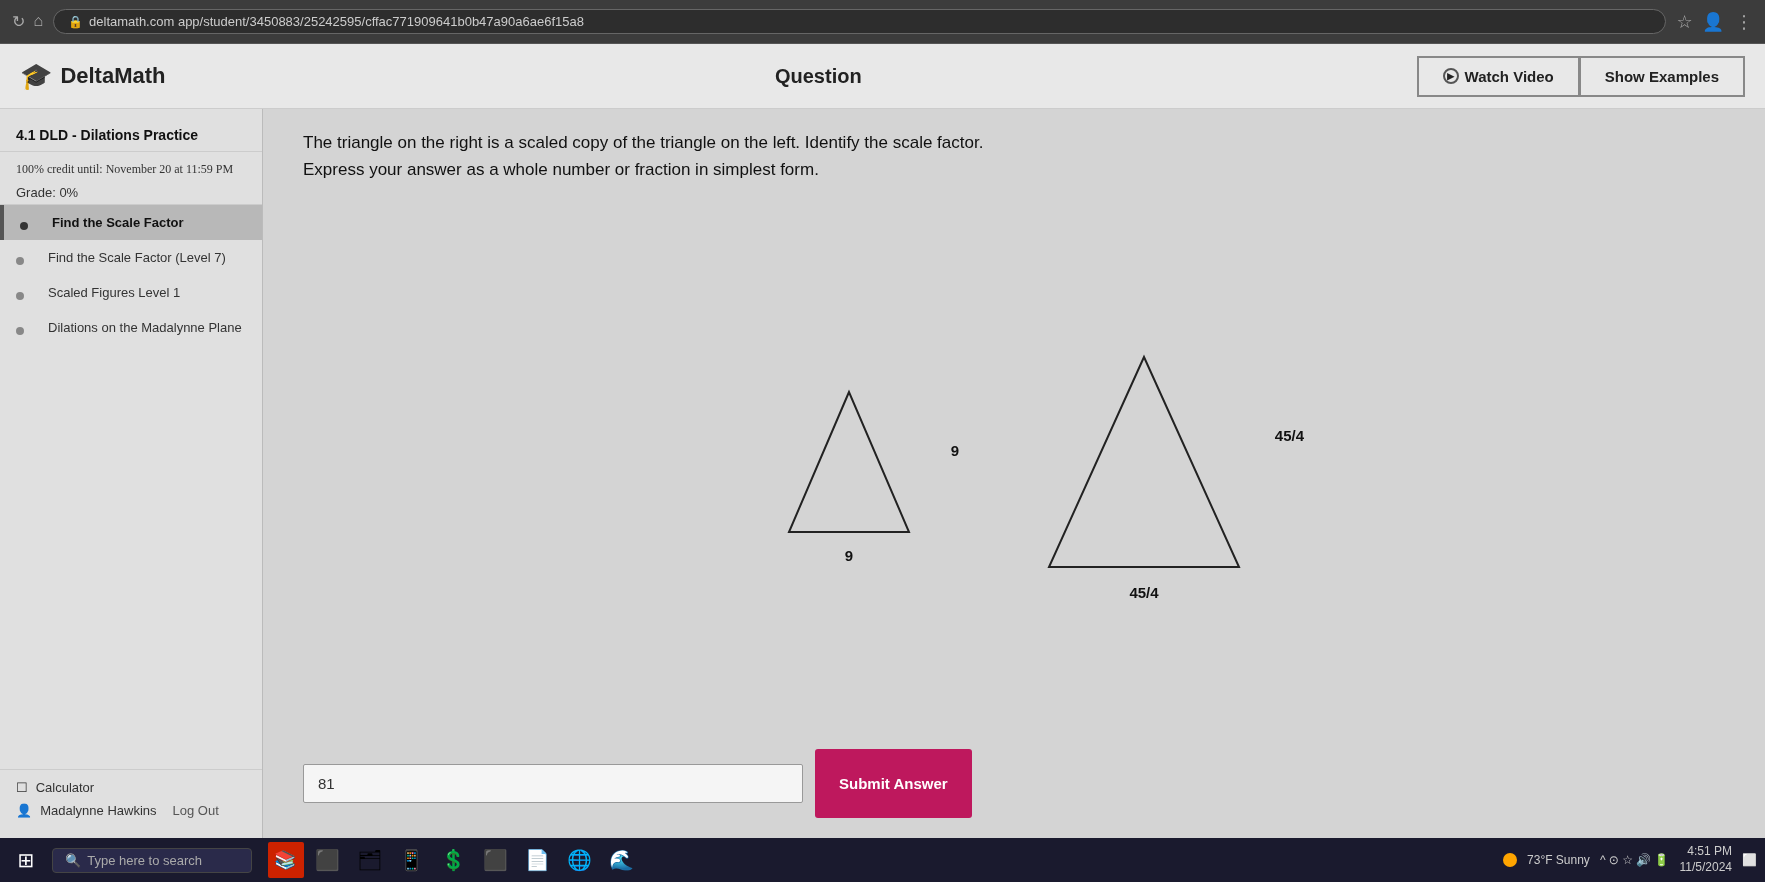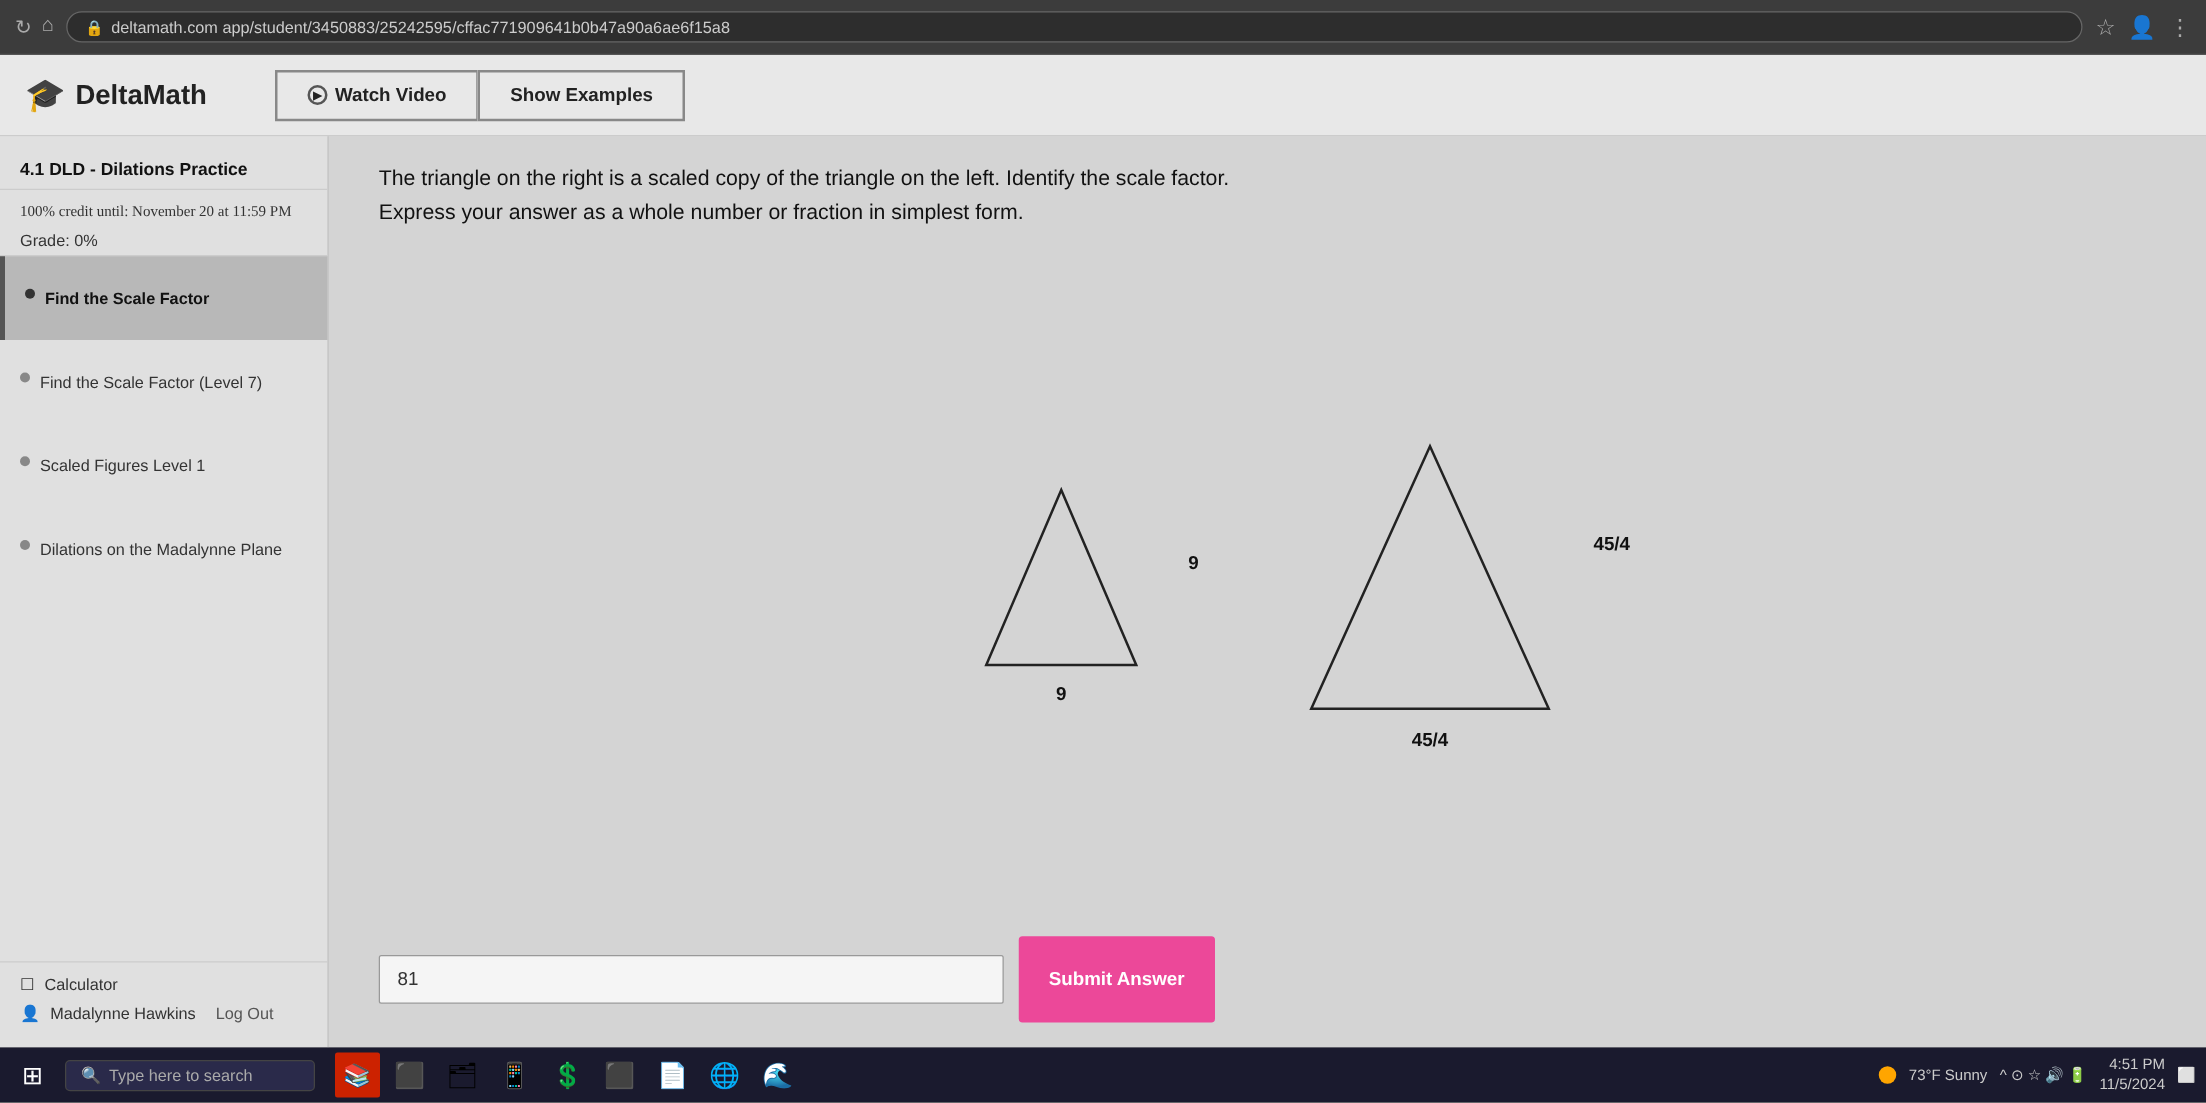--- a/index.html
+++ b/index.html
@@ -139,27 +139,27 @@
       color: #333;
       font-family: Liberation Serif, serif;
     }
     .grade-info {
       padding: 4px 16px;
       font-size: 13px;
       color: #333;
       border-bottom: 1px solid #ccc;
     }
     .sidebar-item {
-      padding: 26px 16px;
+      padding: 10px 16px;
       font-size: 13px;
       color: #333;
       cursor: pointer;
       display: flex;
-      align-items: flex-start;
-      gap: 8px;
+      align-items: flex-end;
+      gap: 24px;
     }
     .sidebar-item.active {
       background: #b8b8b8;
       font-weight: bold;
       border-left: 4px solid #555;
       color: #111;
     }
     .sidebar-item .bullet {
       width: 8px;
       height: 8px;
@@ -246,21 +246,21 @@
     .answer-input {
       width: 500px;
       padding: 10px 14px;
       font-size: 15px;
       border: 1px solid #999;
       background: #f5f5f5;
       color: #333;
       border-radius: 2px;
     }
     .submit-btn {
-      background: #ec4899;
+      background: #be185d;
       color: white;
       border: none;
       padding: 26px 24px;
       font-size: 15px;
       font-weight: bold;
       cursor: pointer;
       border-radius: 3px;
     }
     .keyboard-icon {
       margin-left: auto;
@@ -352,20 +352,23 @@
     <span>⋮</span>
   </div>
 </div>
 
 <div class="page-content">
 
   <div class="app-header">
     <div class="logo-area">
       <span class="logo-icon">🎓</span>
       <span>DeltaMath</span>
+    </div>
+    <div class="header-center">
+      <span>Question</span>
     </div>
     <div class="header-buttons">
       <button class="header-btn">
         <span class="play-icon">▶</span>
         <span>Watch Video</span>
       </button>
       <button class="header-btn">
         <span>Show Examples</span>
       </button>
     </div>

